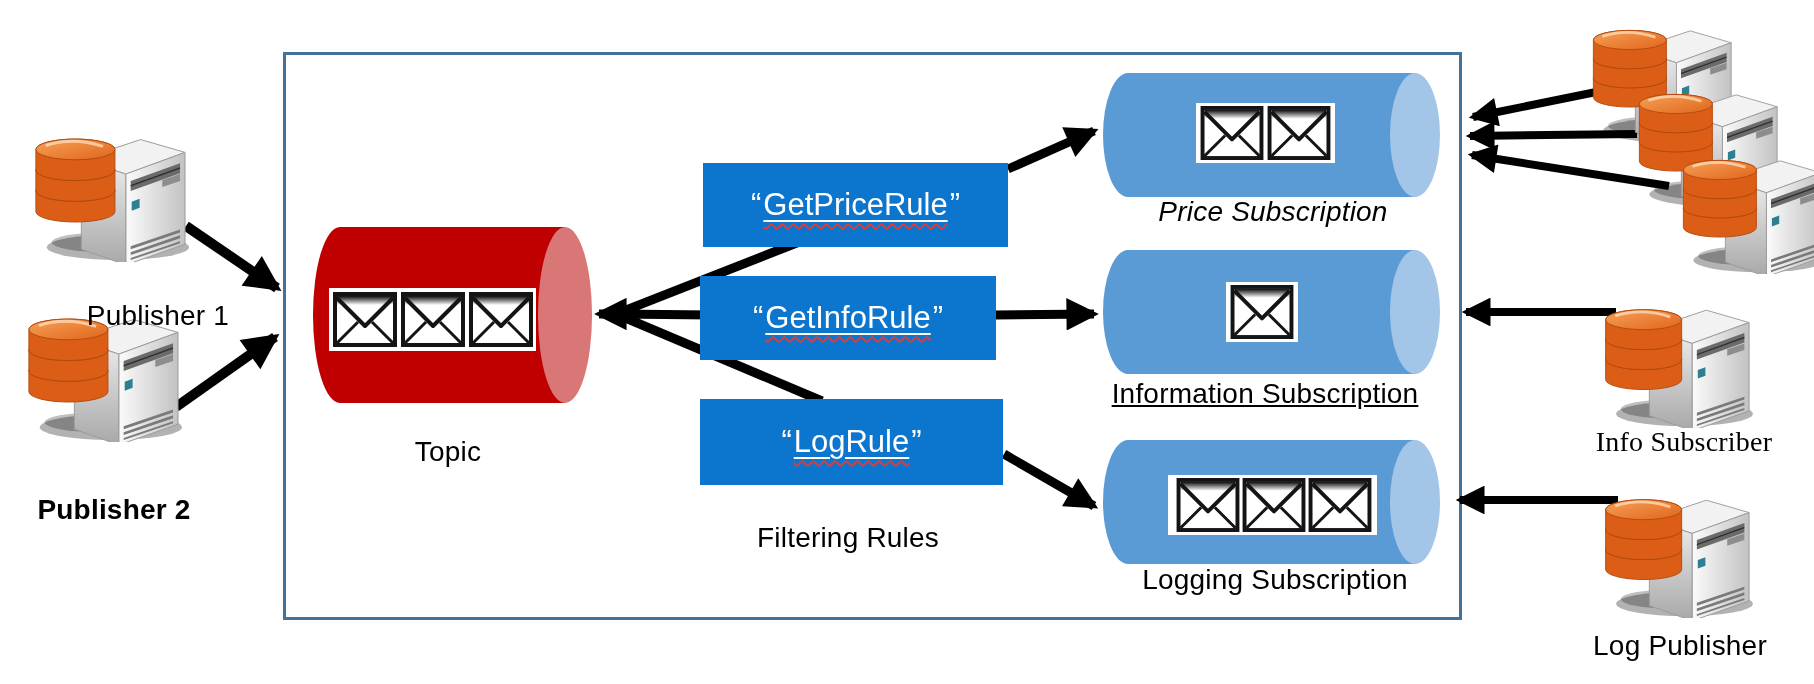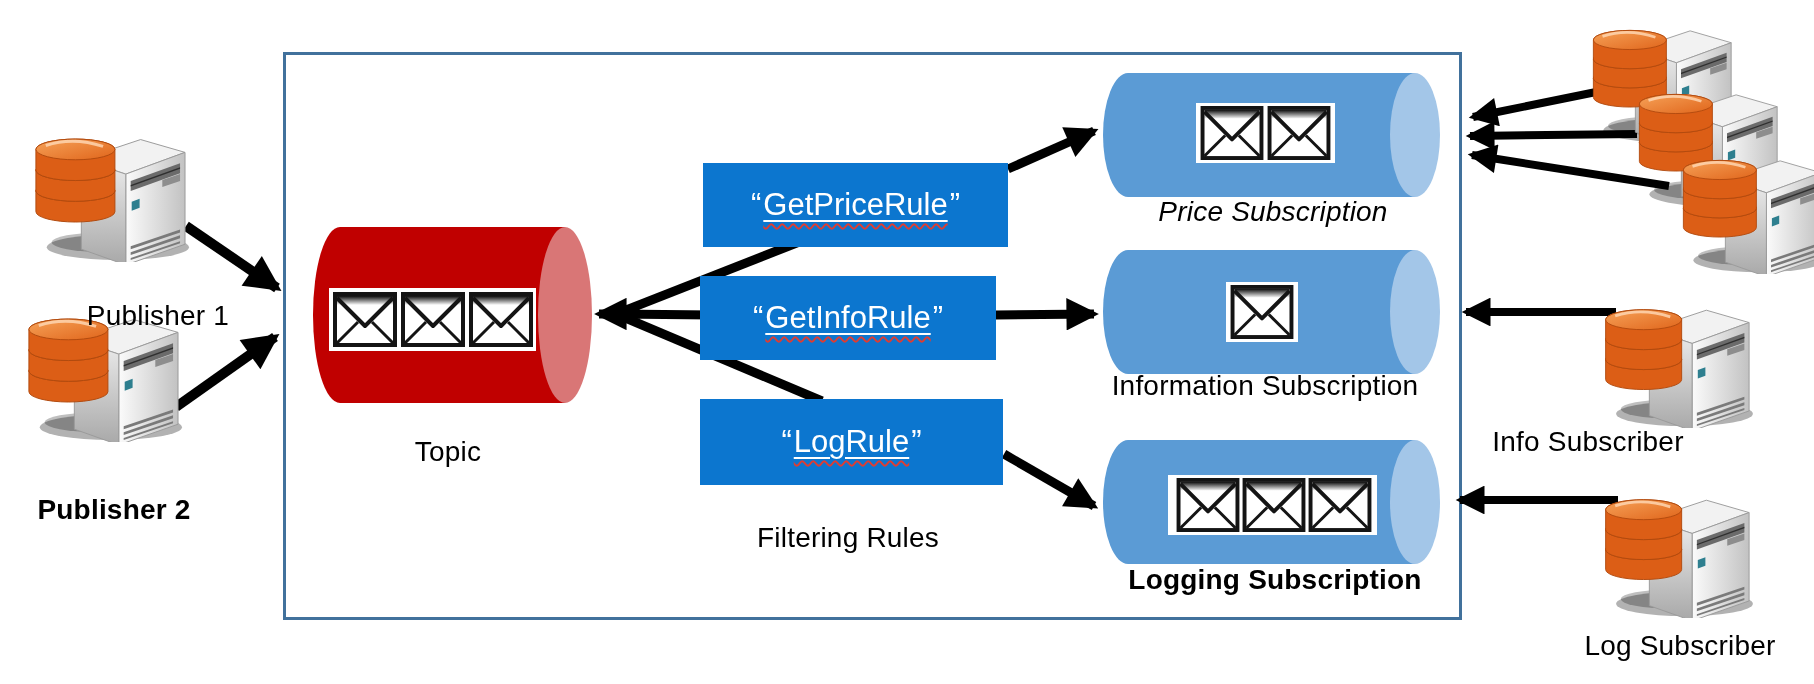--- a/index.html
+++ b/index.html
@@ -171,18 +171,18 @@
     <span>“</span>
       <span class="rw-outer"><span class="rw-inner">LogRule</span></span>
       <span>”</span>
   </div>
 
   <div class="lbl" style="left:110px;  top:316px;margin-left:48px;">Publisher 1</div>
   <div class="lbl" style="left:114px;  top:510px;font-weight:bold;">Publisher 2</div>
   <div class="lbl" style="left:448px;  top:440px;margin-top:12px;">Topic</div>
   <div class="lbl" style="left:848px;  top:538px;">Filtering Rules</div>
   <div class="lbl" style="left:1273px; top:212px;font-style:italic;">Price Subscription</div>
-  <div class="lbl" style="left:1265px; top:386px;">Information Subscription</div>
-  <div class="lbl" style="left:1275px; top:580px;font-weight:bold;">Logging Subscription</div>
-  <div class="lbl" style="left:1588px; top:442px;">Info Subscriber</div>
-  <div class="lbl" style="left:1680px; top:646px;">Log Subscriber</div>
+  <div class="lbl" style="left:1265px; top:394px;text-decoration:underline;">Information Subscription</div>
+  <div class="lbl" style="left:1275px; top:580px;">Logging Subscription</div>
+  <div class="lbl" style="left:1684px; top:442px;font-family:Liberation Serif, serif;">Info Subscriber</div>
+  <div class="lbl" style="left:1680px; top:646px;">Log Publisher</div>
 
 </div>
 
 </body></html>

